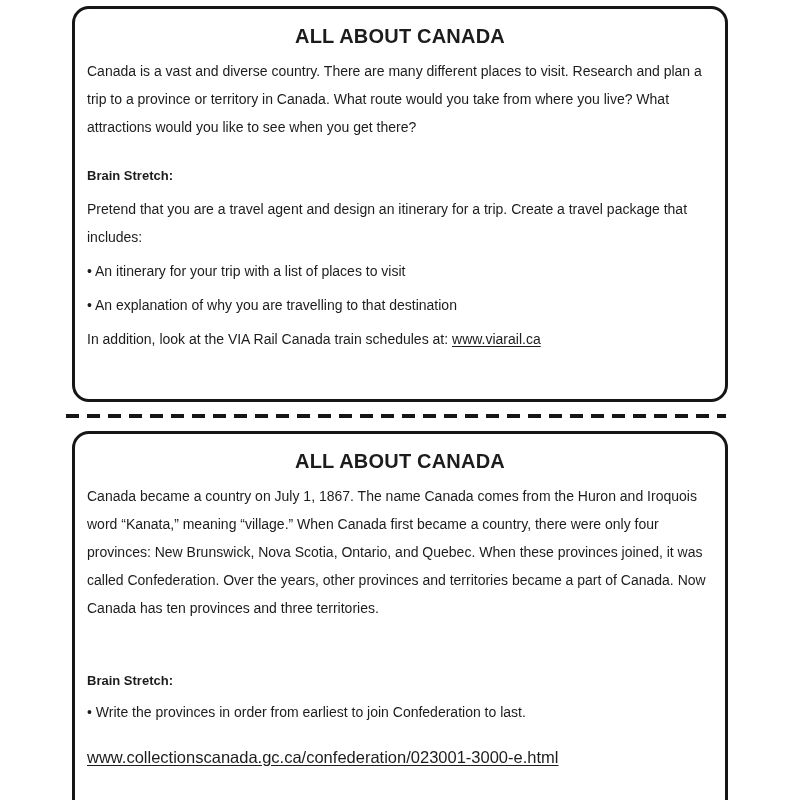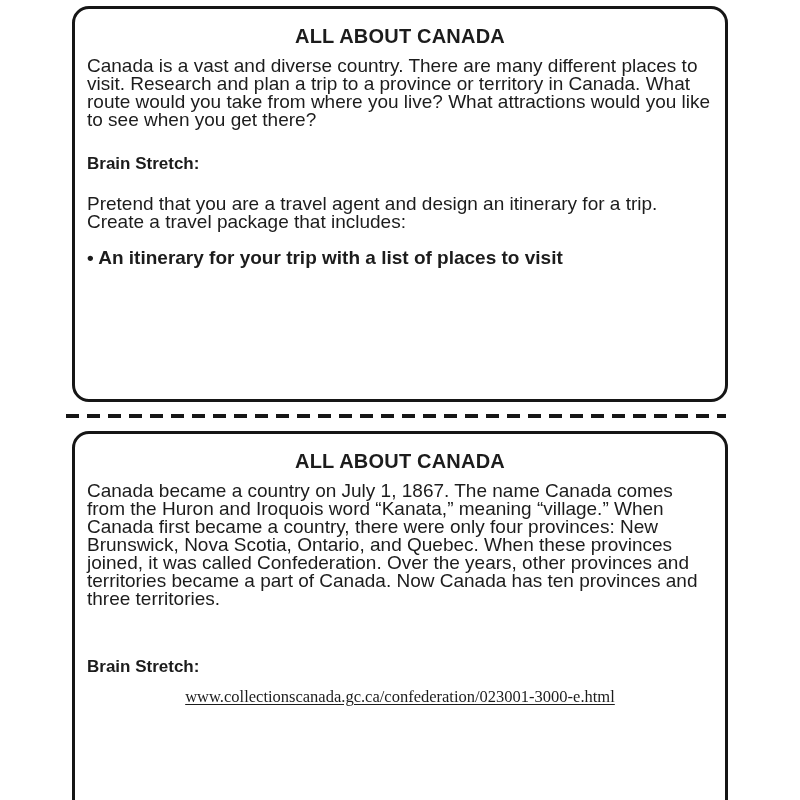--- a/index.html
+++ b/index.html
@@ -48,83 +48,85 @@
   }
   .card-title {
     text-align: center;
     font-weight: bold;
     font-size: 20px;
     line-height: 23px;
     margin-top: 6px;
     letter-spacing: 0.2px;
   }
   .body-text {
-    font-size: 19px;
-    line-height: 18px;
+    font-size: 14px;
+    line-height: 28px;
     margin: 0;
   }
   .intro {
     margin-top: 9px;
   }
   .brain-label {
     font-weight: bold;
-    font-size: 17px;
+    font-size: 13px;
     line-height: 22px;
     margin: 0;
   }
   .card-top .brain-label { margin-top: 24px; }
   .card-bottom .brain-label { margin-top: 48px; }
-  .pretend { margin-top: 20px; }
-  .bullet { margin-top: 18px; font-weight: bold; }
+  .pretend { margin-top: 8px; }
+  .bullet { margin-top: 6px; }
   .viarail-line { margin-top: 6px; }
   .link {
     color: inherit;
     text-decoration: underline;
     text-underline-offset: 2px;
     cursor: pointer;
   }
   .link-line {
-    margin-top: 8px;
-    text-align: center;
+    margin-top: 20px;
+    text-align: left;
     font-size: 16.5px;
     line-height: 22px;
-    font-family: Liberation Serif, serif;
   }
 </style>
 </head>
 <body>
 
 <div class="page">
 
   <section class="card card-top">
     <div class="card-title">
       <div>ALL ABOUT CANADA</div>
     </div>
 
     <p class="body-text intro">Canada is a vast and diverse country. There are many different places to visit. Research and plan a trip to a province or territory in Canada. What route would you take from where you live? What attractions would you like to see when you get there?</p>
 
     <p class="brain-label">Brain Stretch:</p>
 
     <p class="body-text pretend">Pretend that you are a travel agent and design an itinerary for a trip. Create a travel package that includes:</p>
 
     <p class="body-text bullet">• An itinerary for your trip with a list of places to visit</p>
 
+    <p class="body-text bullet">• An explanation of why you are travelling to that destination</p>
 
 
+    <p class="body-text viarail-line"><span>In addition, look at the VIA Rail Canada train schedules at: </span><a class="link">www.viarail.ca</a></p>
   </section>
 
   <div class="separator"></div>
 
   <section class="card card-bottom">
     <div class="card-title">
       <div>ALL ABOUT CANADA</div>
     </div>
 
     <p class="body-text intro">Canada became a country on July 1, 1867. The name Canada comes from the Huron and Iroquois word “Kanata,” meaning “village.” When Canada first became a country, there were only four provinces: New Brunswick, Nova Scotia, Ontario, and Quebec. When these provinces joined, it was called Confederation. Over the years, other provinces and territories became a part of Canada. Now Canada has ten provinces and three territories.</p>
 
     <p class="brain-label">Brain Stretch:</p>
 
+    <p class="body-text bullet">• Write the provinces in order from earliest to join Confederation to last.</p>
 
 
     <p class="link-line"><a class="link">www.collectionscanada.gc.ca/confederation/023001-3000-e.html</a></p>
   </section>
 
 </div>
 
 </body></html>

